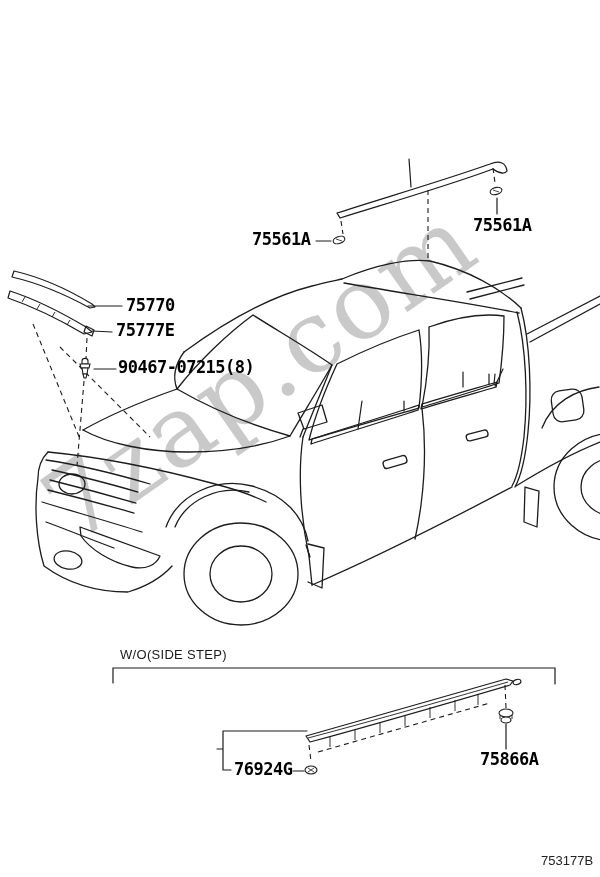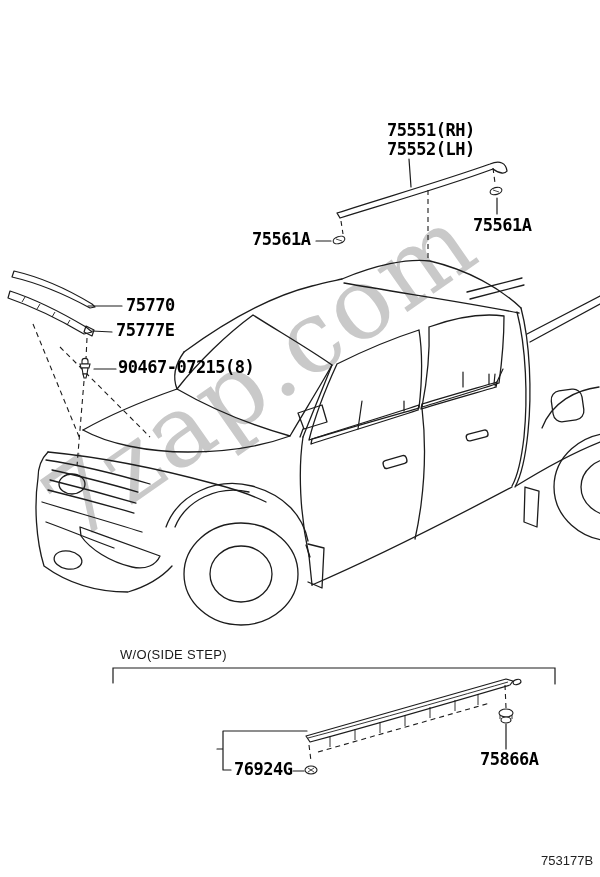--- a/index.html
+++ b/index.html
@@ -160,24 +160,20 @@
         <path d="M308,768 L314,772 M308,772 L314,768" stroke-width="0.8"></path>
       </g>
       <g>
         <ellipse cx="506" cy="713" rx="7" ry="4"></ellipse>
         <path d="M500,715 L500,719 M512,715 L512,719" stroke-width="0.9"></path>
         <ellipse cx="506" cy="720" rx="5" ry="3"></ellipse>
       </g>
     </g>
   </svg>
 
-  <div class="part-label" style="left:387px;top:121px;">
-    <div>75551(RH)</div>
-    <div>75552(LH)</div>
-  </div>
 
   <div class="part-label" style="left:473px;top:216px;">75561A</div>
 
   <div class="part-label" style="left:252px;top:230px;">75561A</div>
 
   <div class="part-label" style="left:126px;top:296px;">75770</div>
 
   <div class="part-label" style="left:116px;top:321px;">75777E</div>
 
   <div class="part-label" style="left:118px;top:358px;">90467-07215(8)</div>

